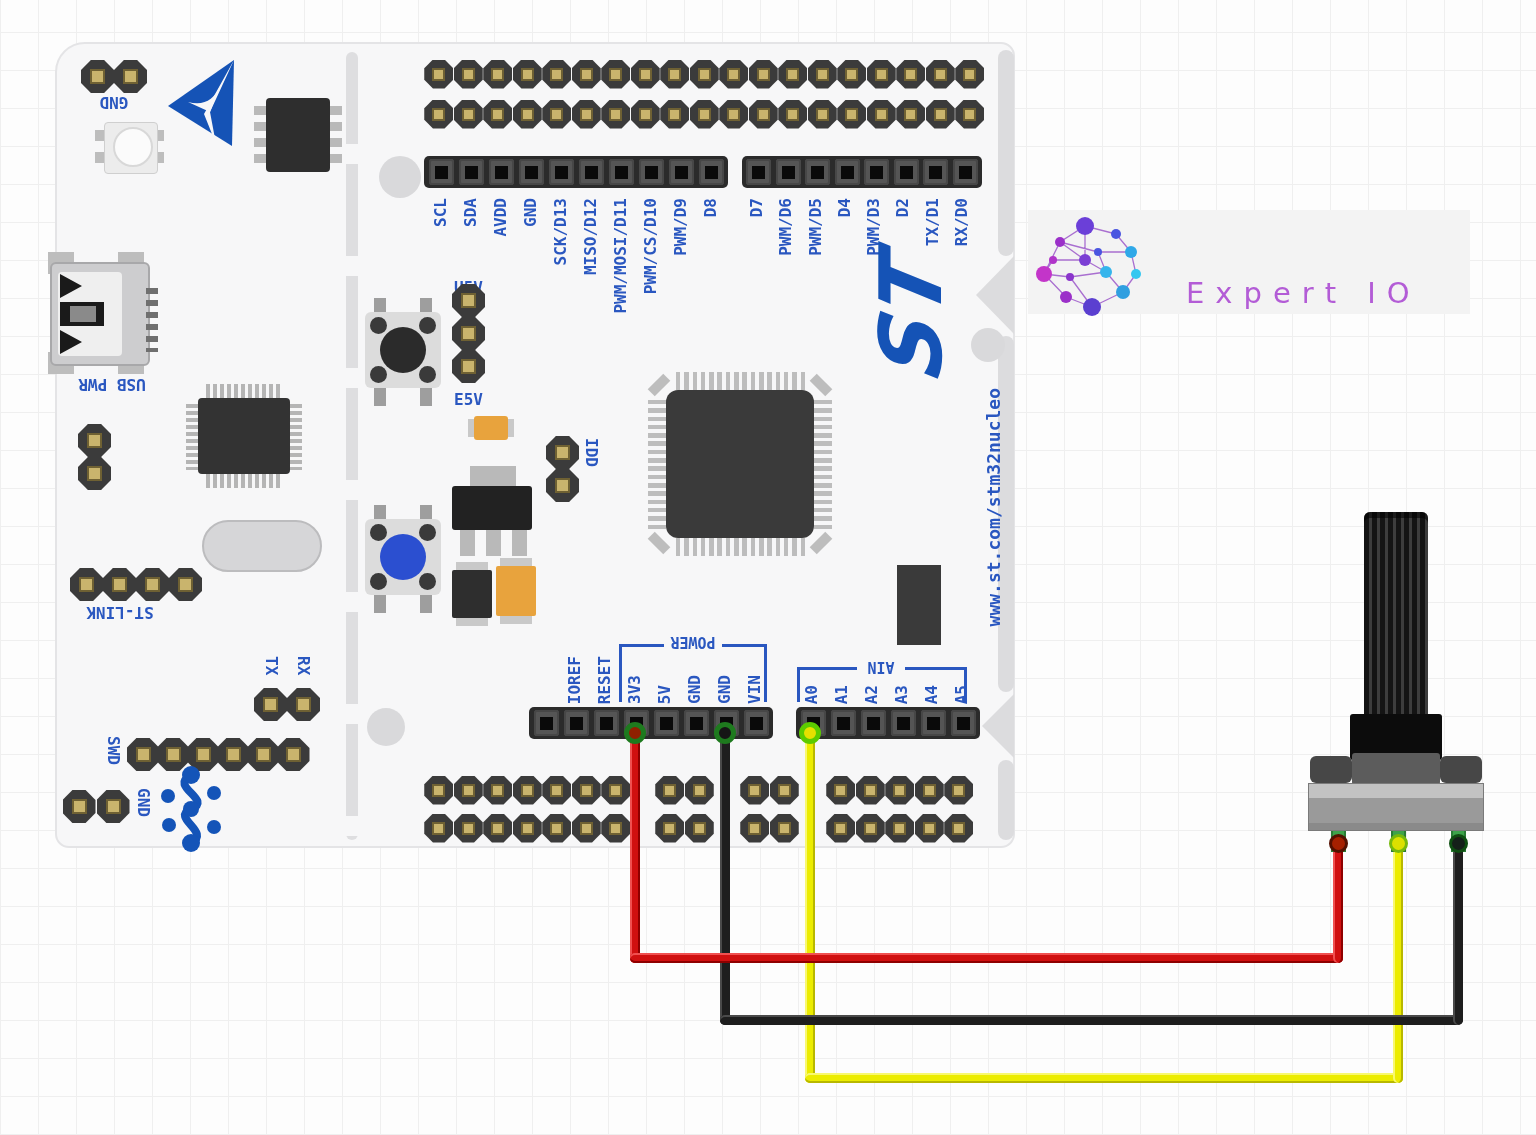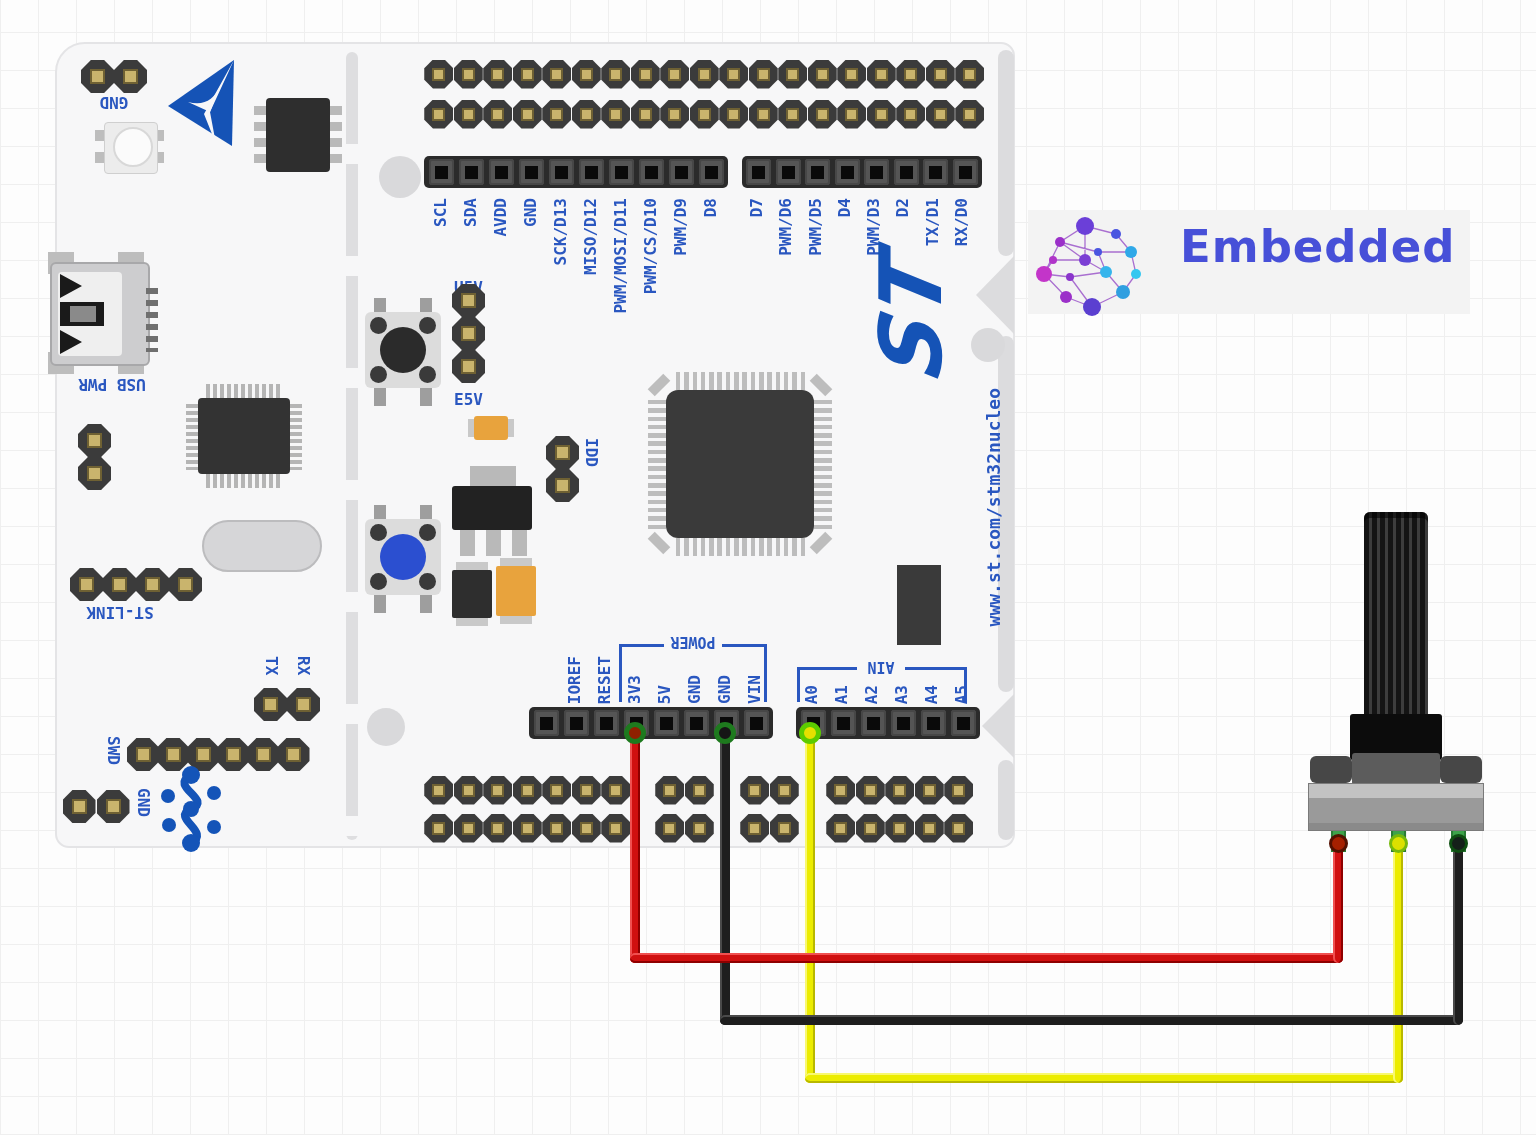--- a/index.html
+++ b/index.html
@@ -437,21 +437,21 @@
       <circle cx="106" cy="62" r="5" fill="#35c7f0"></circle>
     <circle cx="93" cy="80" r="7" fill="#2f9fe0"></circle>
       <circle cx="62" cy="95" r="9" fill="#5b3fd0"></circle>
     <circle cx="36" cy="85" r="6" fill="#9b30c9"></circle>
       <circle cx="23" cy="48" r="4" fill="#b035c9"></circle>
     <circle cx="55" cy="48" r="6" fill="#7b3fd4"></circle>
       <circle cx="76" cy="60" r="6" fill="#35b5ec"></circle>
     <circle cx="68" cy="40" r="4" fill="#4a55e0"></circle>
       <circle cx="40" cy="65" r="4" fill="#8b35cc"></circle>
   </svg>
-  <div class="abs" style="left:1180px;top:220px;font-family:'DejaVu Sans',sans-serif;font-weight:bold;font-size:45px;color:#4750d8;letter-spacing:1px;">Embedded</div>
+  <div class="abs" style="left:1186px;top:276px;font-family:'DejaVu Sans',sans-serif;font-size:29px;color:#b35cd6;letter-spacing:11px;">Expert IO</div>
 
   
   <div class="wire" style="left:805px;top:733px;width:10px;height:350px;background:#ecec00;box-shadow:inset 2px 0 0 #f8f870,inset -2px 0 0 #b8b800;"></div>
   <div class="wire" style="left:805px;top:1073px;width:598px;height:10px;background:#ecec00;box-shadow:inset 0 2px 0 #f8f870,inset 0 -2px 0 #b8b800;"></div>
   <div class="wire" style="left:1393px;top:845px;width:10px;height:238px;background:#ecec00;box-shadow:inset 2px 0 0 #f8f870,inset -2px 0 0 #b8b800;"></div>
   <div class="wire" style="left:720px;top:733px;width:10px;height:292px;background:#1e1e1e;box-shadow:inset 2px 0 0 #4a4a4a;"></div>
   <div class="wire" style="left:720px;top:1015px;width:743px;height:10px;background:#1e1e1e;box-shadow:inset 0 2px 0 #4a4a4a;"></div>
   <div class="wire" style="left:1453px;top:845px;width:10px;height:180px;background:#1e1e1e;box-shadow:inset 2px 0 0 #4a4a4a;"></div>
   <div class="wire" style="left:630px;top:733px;width:10px;height:230px;background:#d01010;box-shadow:inset 2px 0 0 #f05050,inset -2px 0 0 #8f0000;"></div>
   <div class="wire" style="left:630px;top:953px;width:713px;height:10px;background:#d01010;box-shadow:inset 0 2px 0 #f05050,inset 0 -2px 0 #8f0000;"></div>

